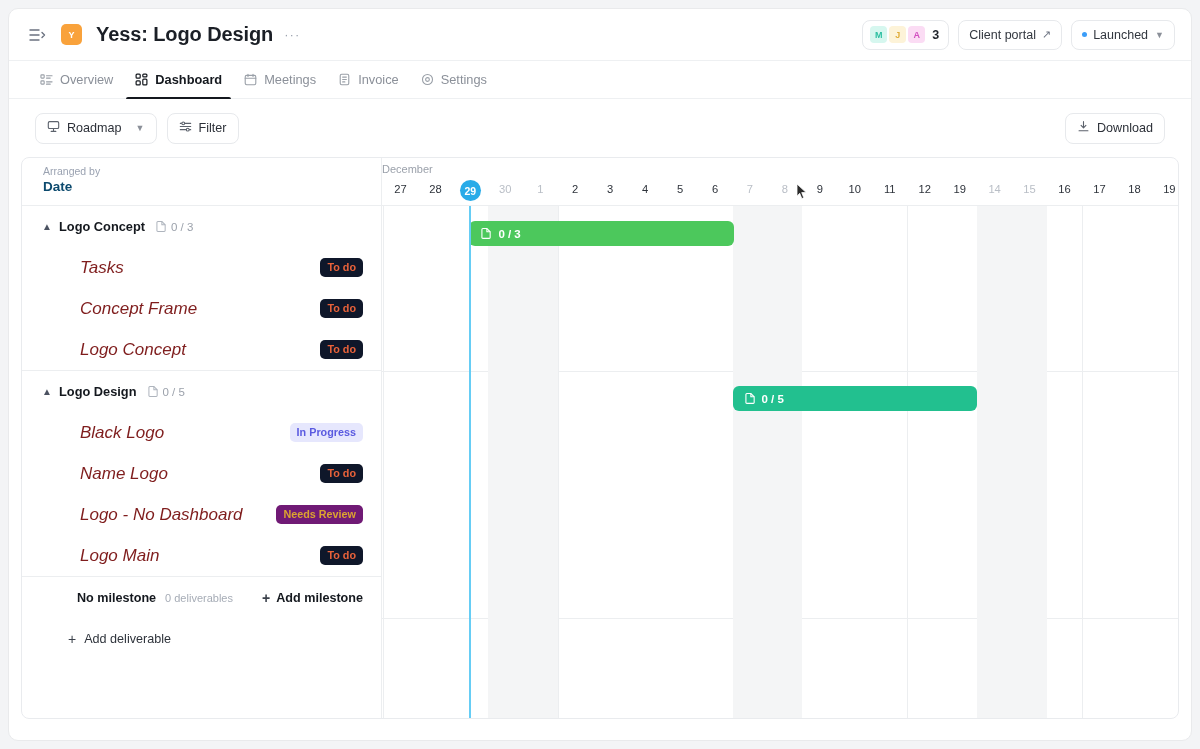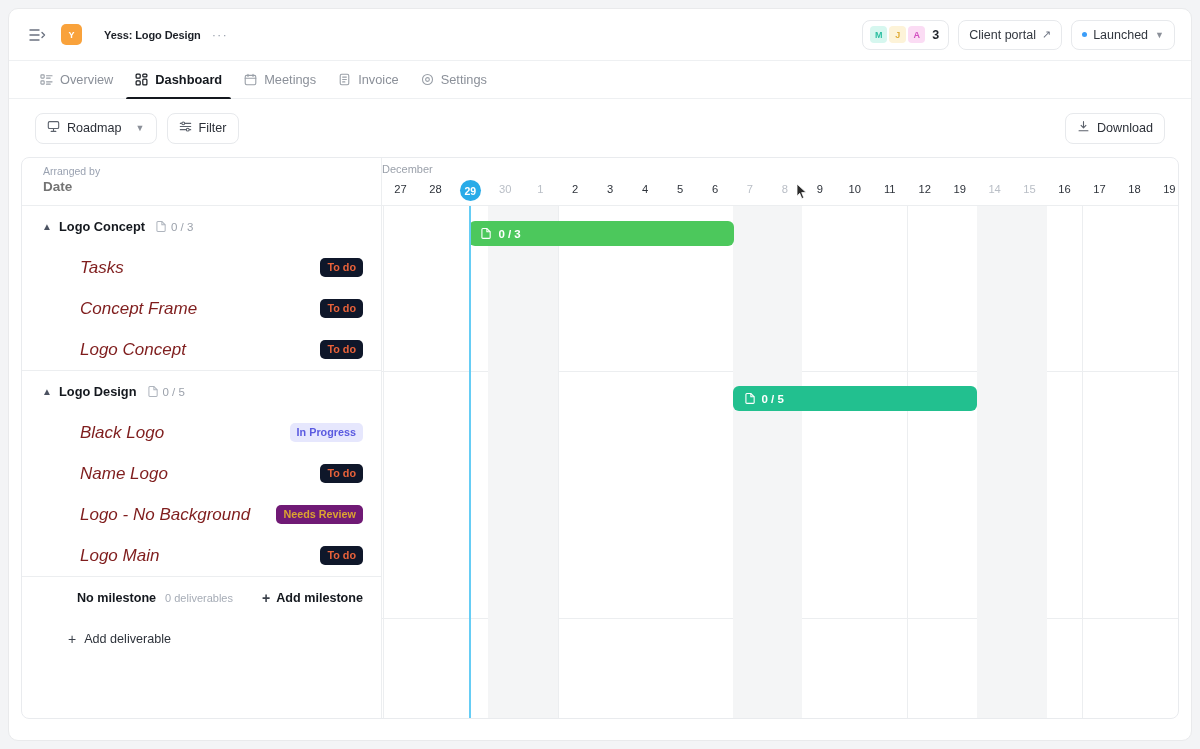--- a/index.html
+++ b/index.html
@@ -26,21 +26,21 @@
   }
   .hamburger { width: 20px; height: 20px; display:flex; align-items:center; justify-content:center;
      color:#6b7280; cursor:pointer; flex:0 0 auto; }
   .proj-avatar {
     width: 21px; height: 21px; border-radius: 5px; background: #f9a23b;
     color: #fff; font-size: 9px; font-weight: 700;
     display: flex; align-items: center; justify-content: center;
     margin-left: 14px; flex: 0 0 auto;
   }
   .proj-title {
-    margin-left: 22px; font-size: 11px; font-weight: 700; color: #1b1f26;
+    margin-left: 14px; font-size: 20px; font-weight: 700; color: #1b1f26;
     letter-spacing: -0.1px;
   }
   .dots { margin-left: 11px; color: #9ca3af; font-size: 13px; letter-spacing:1px;
           line-height: 8px; cursor: pointer; }
   .spacer { flex: 1 1 auto; }
 
   .pill {
     height: 30px; border: 1px solid #e7e9ec; border-radius: 8px;
     display: flex; align-items: center; background: #fff;
     font-size: 12.5px; color: #32373f; cursor: pointer;
@@ -92,21 +92,21 @@
   .panel {
     margin: 0 12px; height: 562px;
     border: 1px solid #e9ebee; border-radius: 8px;
     display: flex; overflow: hidden; background: #fff;
   }
   .left-col { width: 360px; flex: 0 0 360px; border-right: 1px solid #eceef0; }
   .right-col { flex: 1 1 auto; position: relative; overflow: hidden; }
 
   .lhead { height: 48px; border-bottom: 1px solid #eceef0; padding: 7px 0 0 21px; }
   .lhead .lbl { font-size: 10.5px; color: #9aa2b1; }
-  .lhead .val { font-size: 13.5px; font-weight: 700; color: #737373; margin-top: 2px; }
+  .lhead .val { font-size: 13.5px; font-weight: 700; color: #0c4a6e; margin-top: 2px; }
 
   .group-row {
     height: 41px; display: flex; align-items: center; padding-left: 18px;
   }
   .caret { width: 14px; color: #4b5261; font-size: 10px; display:flex; align-items:center;
            justify-content:center; cursor:pointer; }
   .group-name { font-size: 12.8px; font-weight: 700; color: #14181e; margin-left: 5px; }
   .count { display: flex; align-items: center; gap: 4px; margin-left: 11px;
            font-size: 11.5px; color: #9ba1ab; }
 
@@ -341,21 +341,21 @@
       </div>
       <div class="task-row">
         <span class="task-name">Black Logo</span>
         <span class="badge b-prog">In Progress</span>
       </div>
       <div class="task-row">
         <span class="task-name">Name Logo</span>
         <span class="badge b-todo">To do</span>
       </div>
       <div class="task-row">
-        <span class="task-name">Logo - No Background</span>
+        <span class="task-name">Logo - No Dashboard</span>
         <span class="badge b-rev">Needs Review</span>
       </div>
       <div class="task-row">
         <span class="task-name">Logo Main</span>
         <span class="badge b-todo">To do</span>
       </div>
 
       <div class="sep"></div>
 
       <div class="milestone-row">

